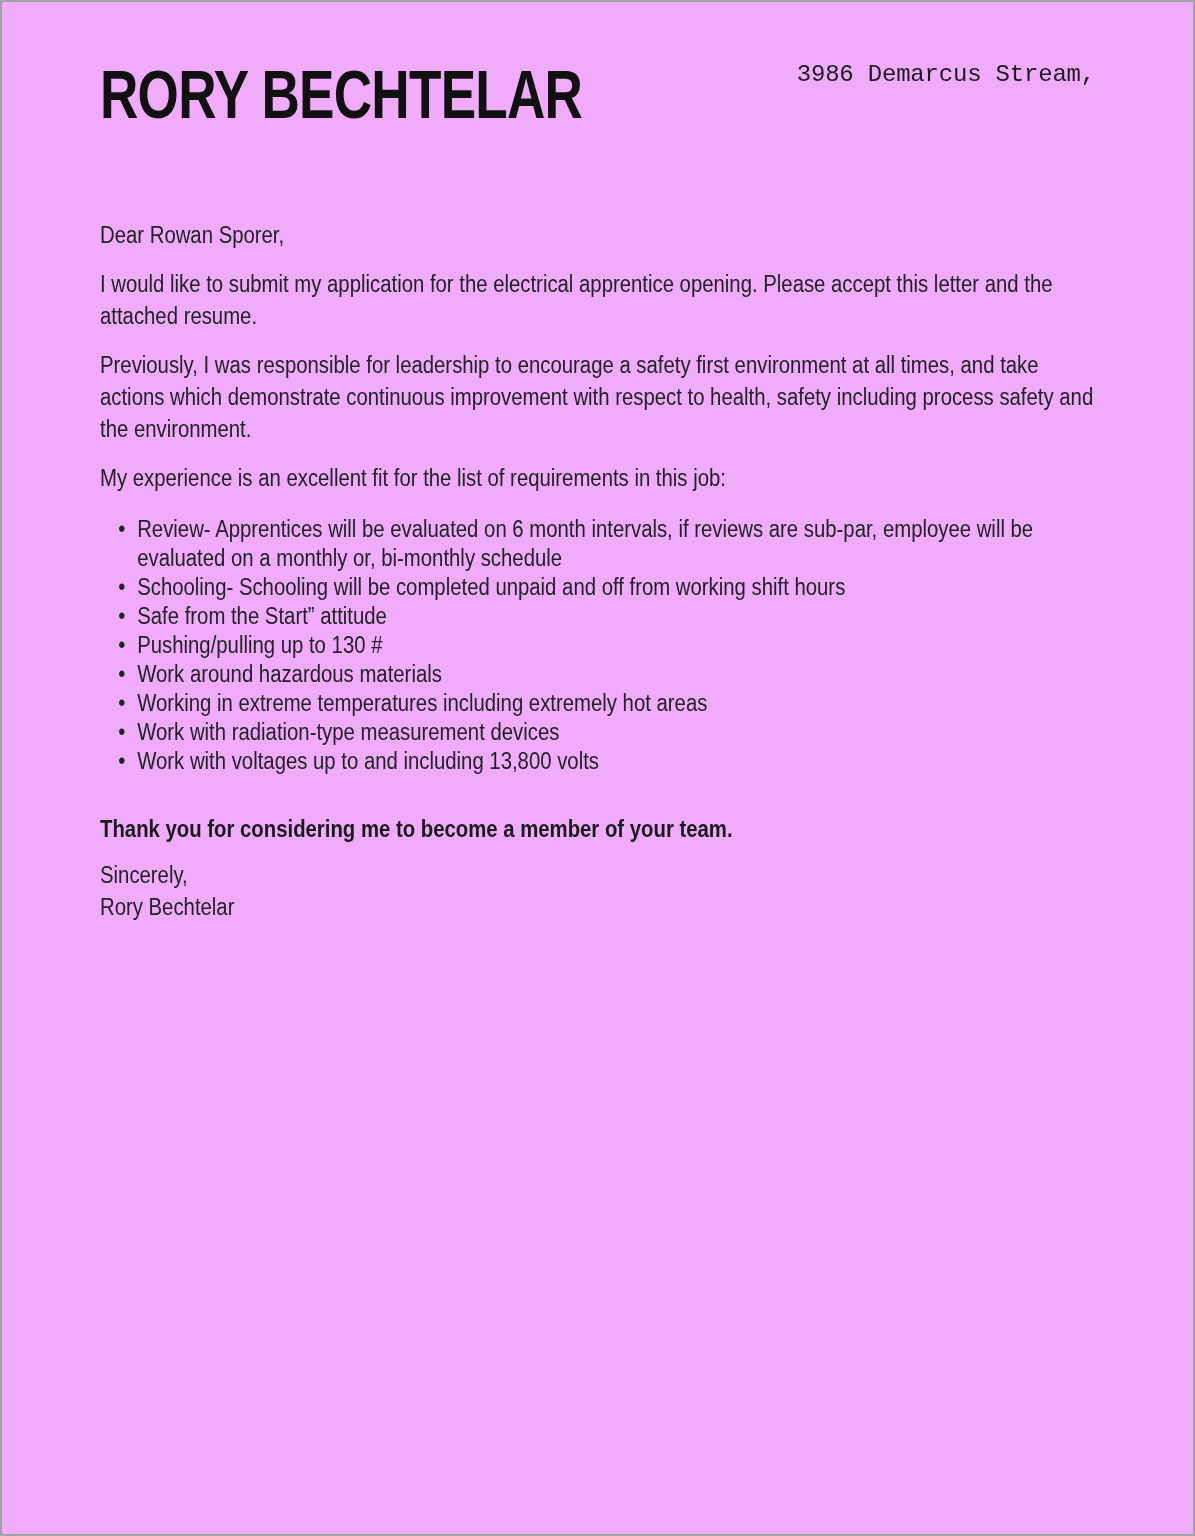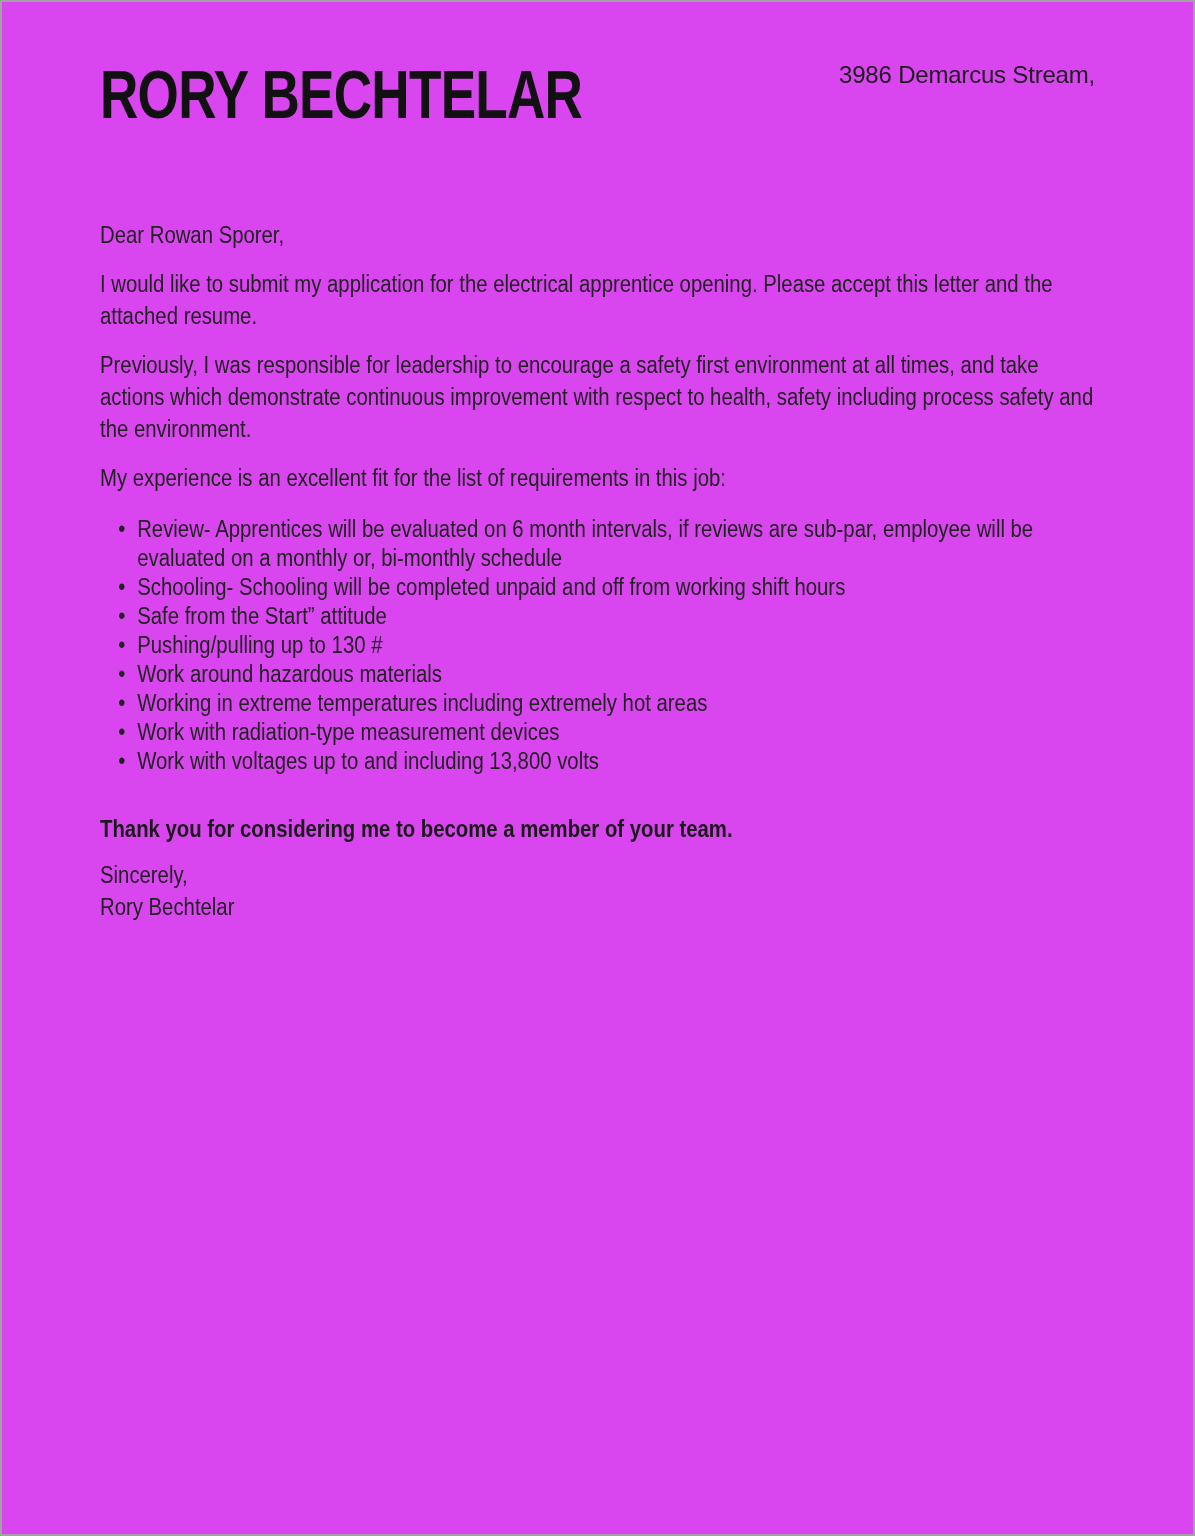--- a/index.html
+++ b/index.html
@@ -5,21 +5,21 @@
   html, body {
     margin: 0;
     padding: 0;
     background: #ffffff;
   }
   .page {
     position: relative;
     width: 1195px;
     height: 1536px;
     box-sizing: border-box;
-    background: #d946ef;
+    background: #f0abfc;
     border: 2px solid #a2a2a2;
     overflow: hidden;
     font-family: "Liberation Sans", "DejaVu Sans", sans-serif;
     color: #1c1c1c;
   }
   .inner {
     padding: 50px 98px 0 98px;
   }
   .header {
     display: flex;
@@ -38,20 +38,21 @@
     color: #111111;
   }
   .address {
     text-align: right;
     font-size: 24px;
     line-height: 38px;
     letter-spacing: -0.2px;
     padding-top: 4px;
     white-space: nowrap;
     color: #1c1c1c;
+    font-family: Liberation Mono, monospace;
   }
   .body-scale {
     width: 1150px;
     transform: scaleX(0.865);
     transform-origin: left top;
     font-size: 23.5px;
     line-height: 32px;
     margin-top: 90px;
     color: #222222;
   }

